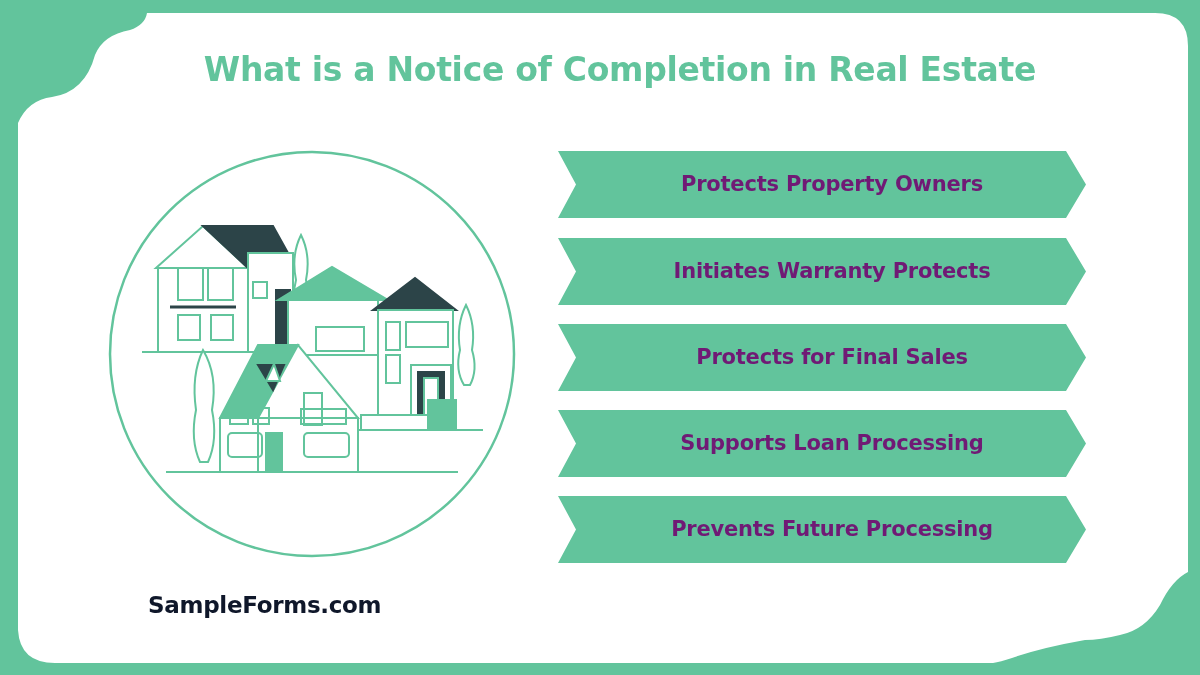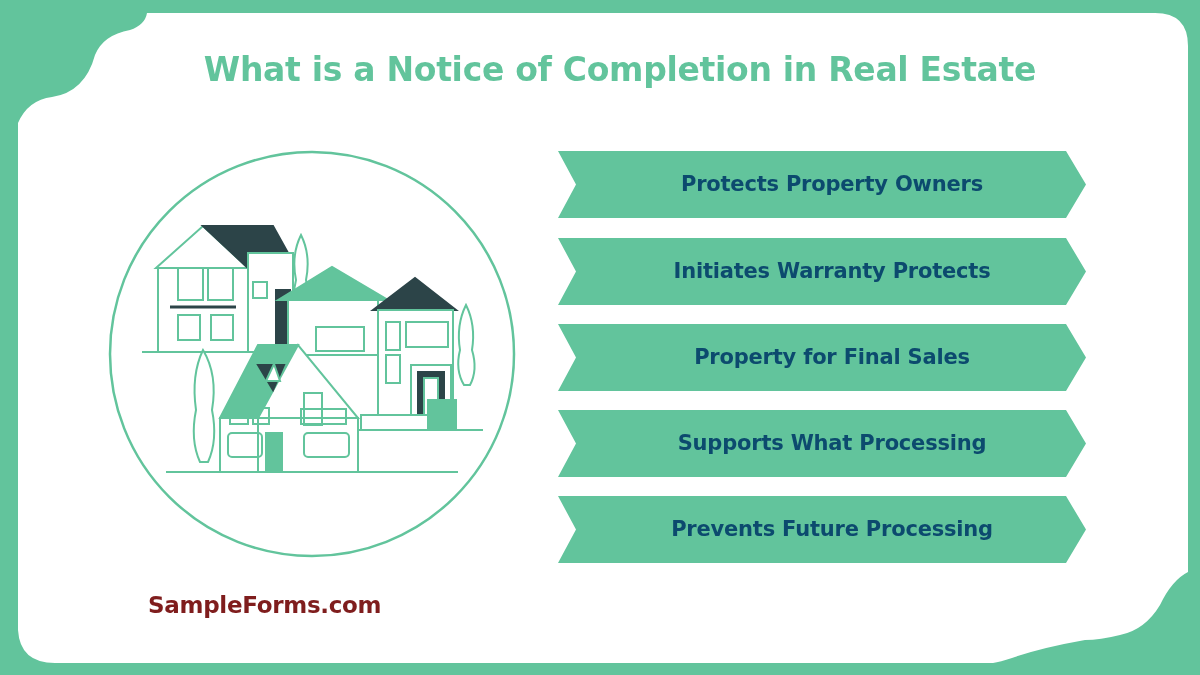--- a/index.html
+++ b/index.html
@@ -2,22 +2,22 @@
 <html><head>
 <meta charset="utf-8">
 <style>
   html,body{margin:0;padding:0;}
   body{width:1200px;height:675px;overflow:hidden;background:#62c49c;position:relative;font-family:"DejaVu Sans","Liberation Sans",sans-serif;}
   .bgsvg{position:absolute;left:0;top:0;width:1200px;height:675px;}
   .title{position:absolute;left:0;top:50px;width:1240px;text-align:center;font-weight:bold;font-size:33px;color:#62c49c;letter-spacing:-0.3px;}
   .illus{position:absolute;left:108px;top:150px;width:408px;height:408px;}
   .banner{position:absolute;left:558px;width:528px;height:67px;}
   .banner svg{position:absolute;left:0;top:0;}
-  .banner span{position:absolute;left:20px;right:0;top:0;height:67px;line-height:67px;text-align:center;color:#0c4a6e;font-weight:bold;font-size:21px;letter-spacing:-0.2px;}
-  .brand{position:absolute;left:148px;top:592px;font-weight:bold;font-size:23px;color:#7f1d1d;letter-spacing:-0.3px;}
+  .banner span{position:absolute;left:20px;right:0;top:0;height:67px;line-height:67px;text-align:center;color:#701a75;font-weight:bold;font-size:21px;letter-spacing:-0.2px;}
+  .brand{position:absolute;left:148px;top:592px;font-weight:bold;font-size:23px;color:#0f172a;letter-spacing:-0.3px;}
 </style>
 </head>
 <body>
 
 <svg class="bgsvg" viewBox="0 0 1200 675">
   <path fill="#ffffff" d="M147,13 L1155,13 Q1188,13 1188,46 L1188,572 Q1172,580 1160,605 Q1145,630 1120,635 Q1100,640 1085,640 Q1040,648 1012,658 Q1000,662 993,663 L55,663 Q20,663 18,630 L18,123 Q28,100 52,97 Q85,92 95,55 Q103,35 130,30 Q145,25 147,13 Z"></path>
 </svg>
 
 <div class="title">What is a Notice of Completion in Real Estate</div>
 
@@ -87,27 +87,27 @@
 <div class="banner" style="top:238px">
   <svg width="528" height="67" viewBox="0 0 528 67">
       <polygon points="0,0 508,0 528,33.5 508,67 0,67 18,33.5" fill="#62c49c"></polygon>
     </svg>
   <span>Initiates Warranty Protects</span>
 </div>
 <div class="banner" style="top:324px">
   <svg width="528" height="67" viewBox="0 0 528 67">
       <polygon points="0,0 508,0 528,33.5 508,67 0,67 18,33.5" fill="#62c49c"></polygon>
     </svg>
-  <span>Property for Final Sales</span>
+  <span>Protects for Final Sales</span>
 </div>
 <div class="banner" style="top:410px">
   <svg width="528" height="67" viewBox="0 0 528 67">
       <polygon points="0,0 508,0 528,33.5 508,67 0,67 18,33.5" fill="#62c49c"></polygon>
     </svg>
-  <span>Supports What Processing</span>
+  <span>Supports Loan Processing</span>
 </div>
 <div class="banner" style="top:496px">
   <svg width="528" height="67" viewBox="0 0 528 67">
       <polygon points="0,0 508,0 528,33.5 508,67 0,67 18,33.5" fill="#62c49c"></polygon>
     </svg>
   <span>Prevents Future Processing</span>
 </div>
 
 <div class="brand">SampleForms.com</div>
 

